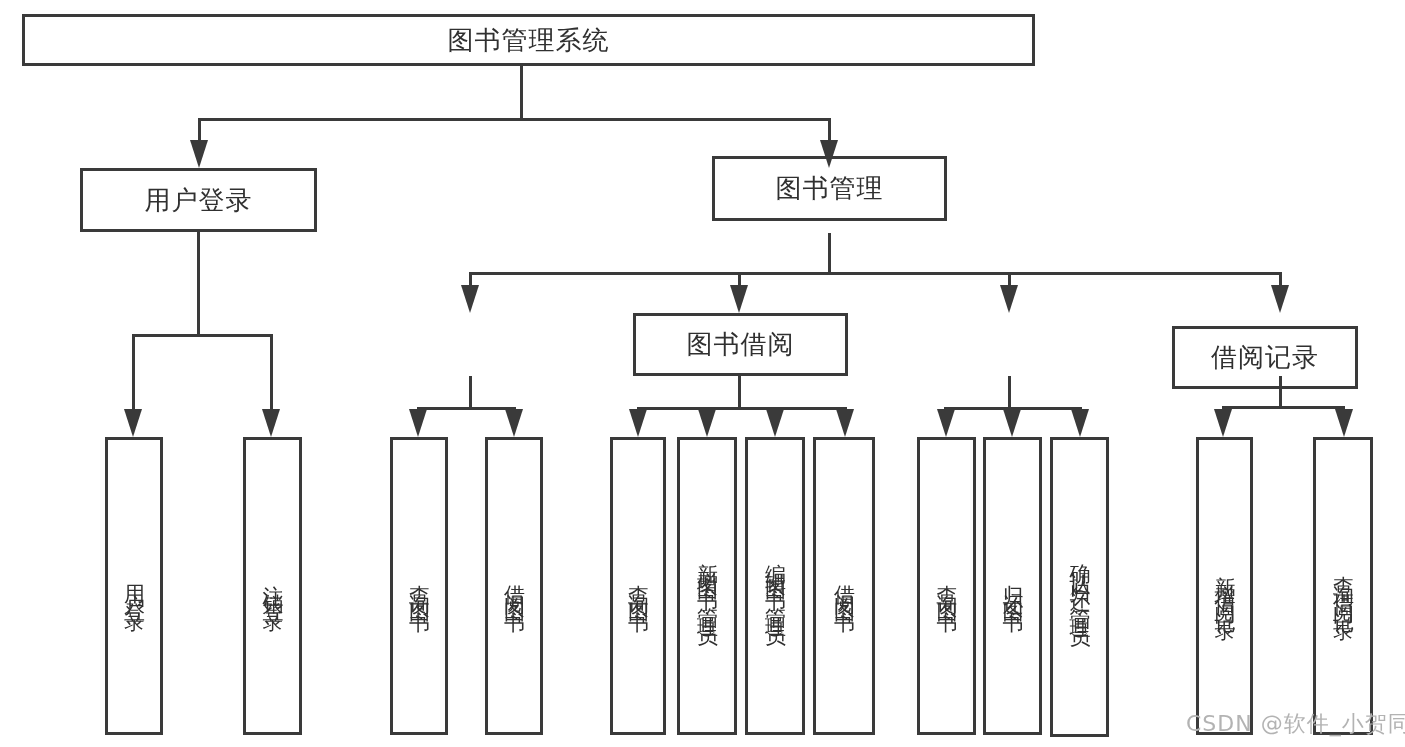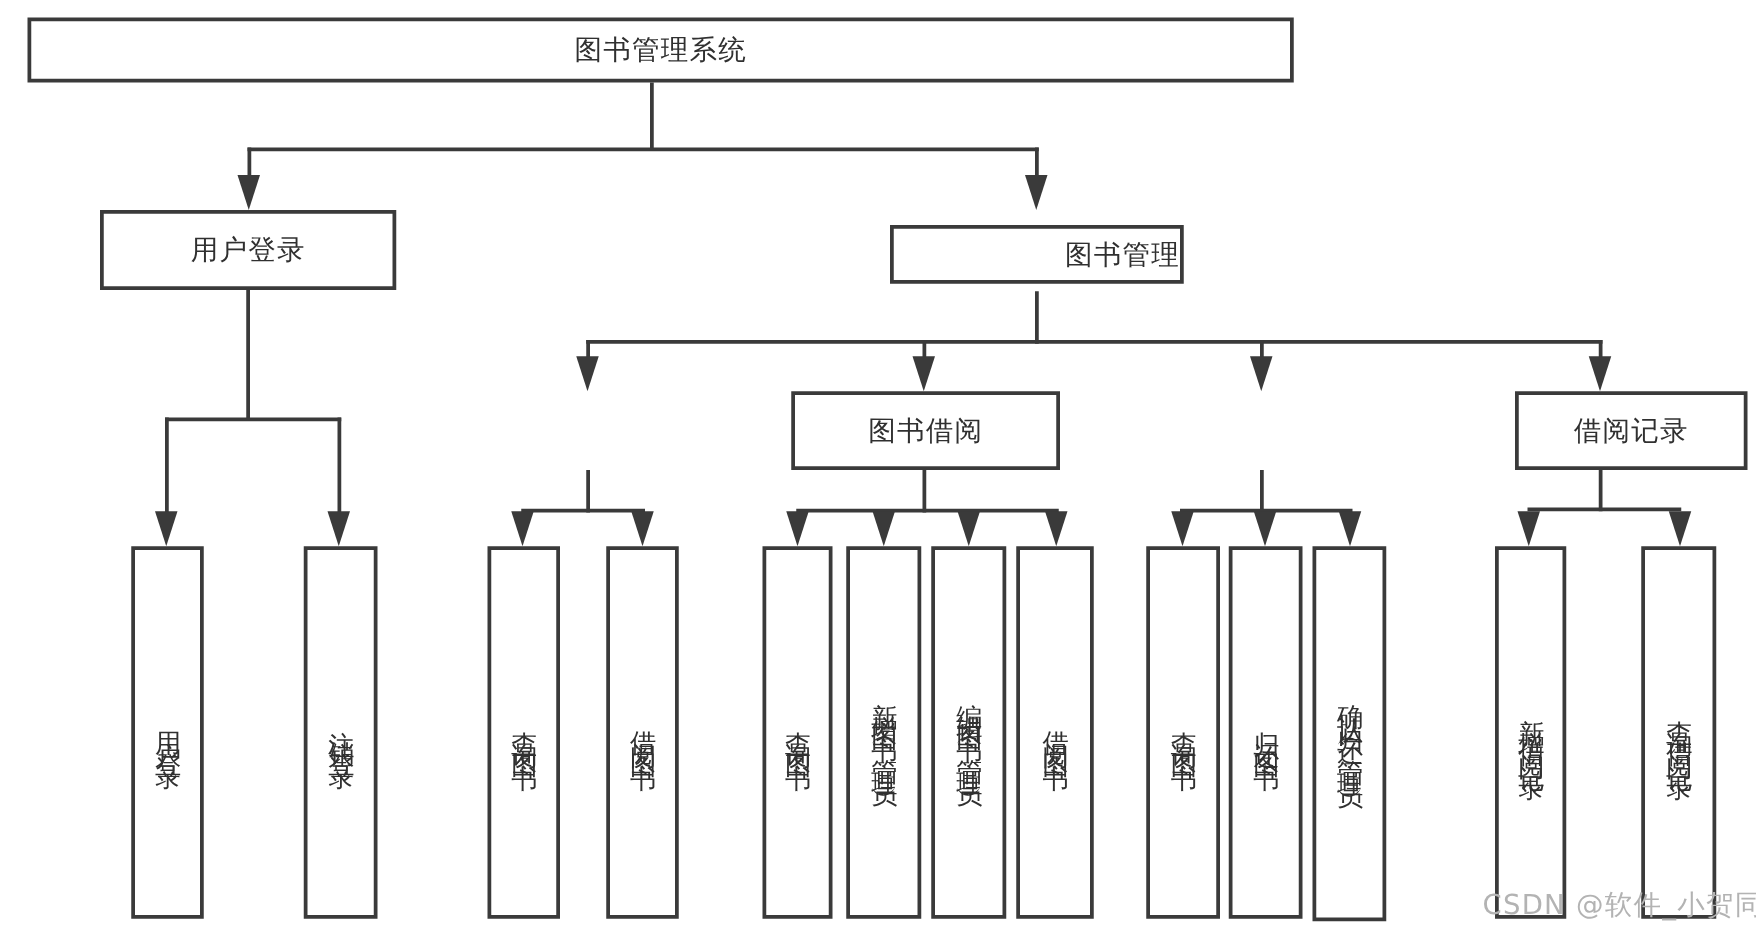--- a/index.html
+++ b/index.html
@@ -4,21 +4,21 @@
 <style>
   html,body{margin:0;padding:0;background:#fff;}
   .canvas{
     position:relative;width:1405px;height:747px;background:#ffffff;
     font-family:"DejaVu Sans",sans-serif;overflow:hidden;
   }
   .box{
     position:absolute;box-sizing:border-box;border:3px solid #3a3a3a;background:#ffffff;
     display:flex;align-items:center;justify-content:center;color:#303030;
   }
-  .hlabel{font-size:22px;letter-spacing:1px;white-space:nowrap;}
+  .hlabel{font-size:26px;letter-spacing:1px;white-space:nowrap;}
   .vbox{z-index:2;}
   .vlabel{
     writing-mode:vertical-rl;text-orientation:mixed;
     font-size:21px;letter-spacing:9px;line-height:1;white-space:nowrap;
   }
   .line{position:absolute;background:#3a3a3a;z-index:1;}
   .arrow{
     position:absolute;width:0;height:0;z-index:1;
     border-left:9px solid transparent;border-right:9px solid transparent;
     border-top:28px solid #3a3a3a;
@@ -40,21 +40,21 @@
   <div class="line" style="left:520px;top:66px;width:3px;height:54px;"></div>
   <div class="line" style="left:198px;top:118px;width:633px;height:3px;"></div>
   <div class="line" style="left:198px;top:118px;width:3px;height:26px;"></div>
   <div class="line" style="left:828px;top:118px;width:3px;height:26px;"></div>
   <div class="arrow" style="left:190px;top:140px;"></div>
   <div class="arrow" style="left:820px;top:140px;"></div>
 
   <div class="box" style="left:80px;top:168px;width:237px;height:64px;">
     <span class="hlabel">用户登录</span>
   </div>
-  <div class="box" style="left:712px;top:180px;width:235px;height:47px;justify-content:flex-end;">
+  <div class="box" style="left:712px;top:156px;width:235px;height:65px;">
     <span class="hlabel">图书管理</span>
   </div>
 
   <div class="line" style="left:197px;top:232px;width:3px;height:104px;"></div>
   <div class="line" style="left:132px;top:334px;width:141px;height:3px;"></div>
   <div class="line" style="left:132px;top:334px;width:3px;height:76px;"></div>
   <div class="line" style="left:270px;top:334px;width:3px;height:76px;"></div>
   <div class="arrow" style="left:124px;top:409px;"></div>
   <div class="arrow" style="left:262px;top:409px;"></div>
 
@@ -65,21 +65,21 @@
   <div class="line" style="left:1008px;top:272px;width:3px;height:14px;"></div>
   <div class="line" style="left:1279px;top:272px;width:3px;height:14px;"></div>
   <div class="arrow" style="left:461px;top:285px;"></div>
   <div class="arrow" style="left:730px;top:285px;"></div>
   <div class="arrow" style="left:1000px;top:285px;"></div>
   <div class="arrow" style="left:1271px;top:285px;"></div>
 
   <div class="box" style="left:633px;top:313px;width:215px;height:63px;">
     <span class="hlabel">图书借阅</span>
   </div>
-  <div class="box" style="left:1172px;top:313px;width:186px;height:63px;margin-left:40px;">
+  <div class="box" style="left:1172px;top:326px;width:186px;height:63px;">
     <span class="hlabel">借阅记录</span>
   </div>
 
   <div class="line" style="left:469px;top:376px;width:3px;height:34px;"></div>
   <div class="line" style="left:417px;top:407px;width:99px;height:3px;"></div>
   <div class="arrow" style="left:409px;top:409px;"></div>
   <div class="arrow" style="left:505px;top:409px;"></div>
 
   <div class="line" style="left:738px;top:376px;width:3px;height:34px;"></div>
   <div class="line" style="left:637px;top:407px;width:210px;height:3px;"></div>

